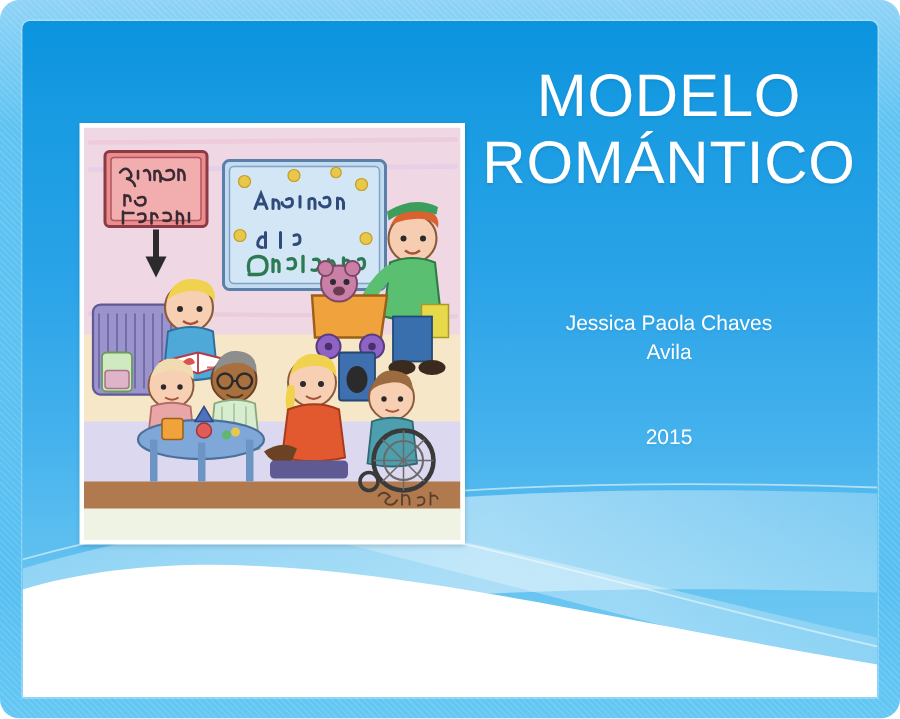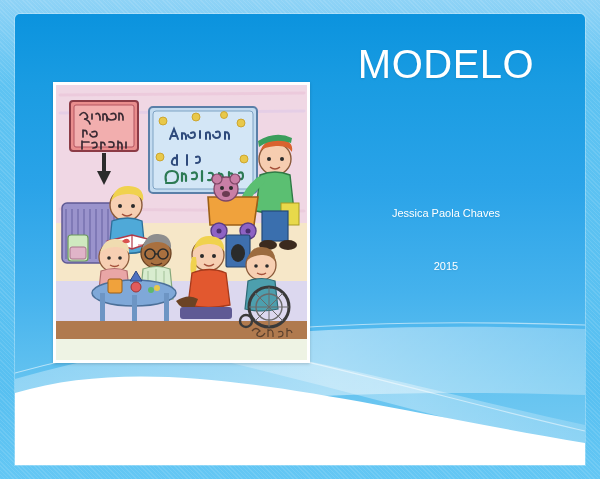--- a/index.html
+++ b/index.html
@@ -14,20 +14,21 @@
     font-family: "Liberation Sans", sans-serif;
   }
 
   
   #slide-frame {
     position: relative;
     width: 600px;
     height: 479px;
     background: linear-gradient(180deg, #8fd3f6 0%, #5ec3f2 18%, #58c0f1 82%, #64c7f4 100%);
     overflow: hidden;
+    border-radius: 13px;
   }
   
   #frame-texture {
     position: absolute;
     inset: 0;
     background-image:
       repeating-linear-gradient(45deg, rgba(255,255,255,0.10) 0 1px, rgba(255,255,255,0) 1px 3px);
     pointer-events: none;
   }
 
@@ -95,21 +96,21 @@
     letter-spacing: 0.5px;
     text-shadow: 0 1px 2px rgba(0,0,0,0.10);
   }
   #subtitle {
     position: absolute;
     left: 300px;
     top: 192px;
     width: 262px;
     text-align: center;
     color: #ffffff;
-    font-size: 11px;
+    font-size: 14px;
     line-height: 1.35;
     text-shadow: 0 1px 2px rgba(0,0,0,0.08);
   }
   .sub-line { margin: 0; }
   .sub-gap { height: 19px; }
 </style>
 </head>
 <body>
 
 <div id="slide-frame">
@@ -332,23 +333,25 @@
             <path d="M212,244 v8 M212,246 q4,-3 5,2 v4" stroke="#3a2a20" stroke-width="1.2" fill="none"></path>
             <path d="M222,247 q5,-2 5,2 q0,3 -5,3" stroke="#3a2a20" stroke-width="1.2" fill="none"></path>
             <path d="M231,243 v9 M231,246 q4,-2 5,2" stroke="#3a2a20" stroke-width="1.2" fill="none"></path>
           </g>
         </svg>
       </div>
     </div>
 
     <div id="title">
       <div>MODELO</div>
+      <div>ROMÁNTICO</div>
     </div>
 
     <div id="subtitle">
       <p class="sub-line">Jessica Paola Chaves</p>
+      <p class="sub-line">Avila</p>
       <div class="sub-gap"></div>
       <div class="sub-gap"></div>
       <p class="sub-line">2015</p>
     </div>
 
   </div>
 </div>
 
 </body></html>

